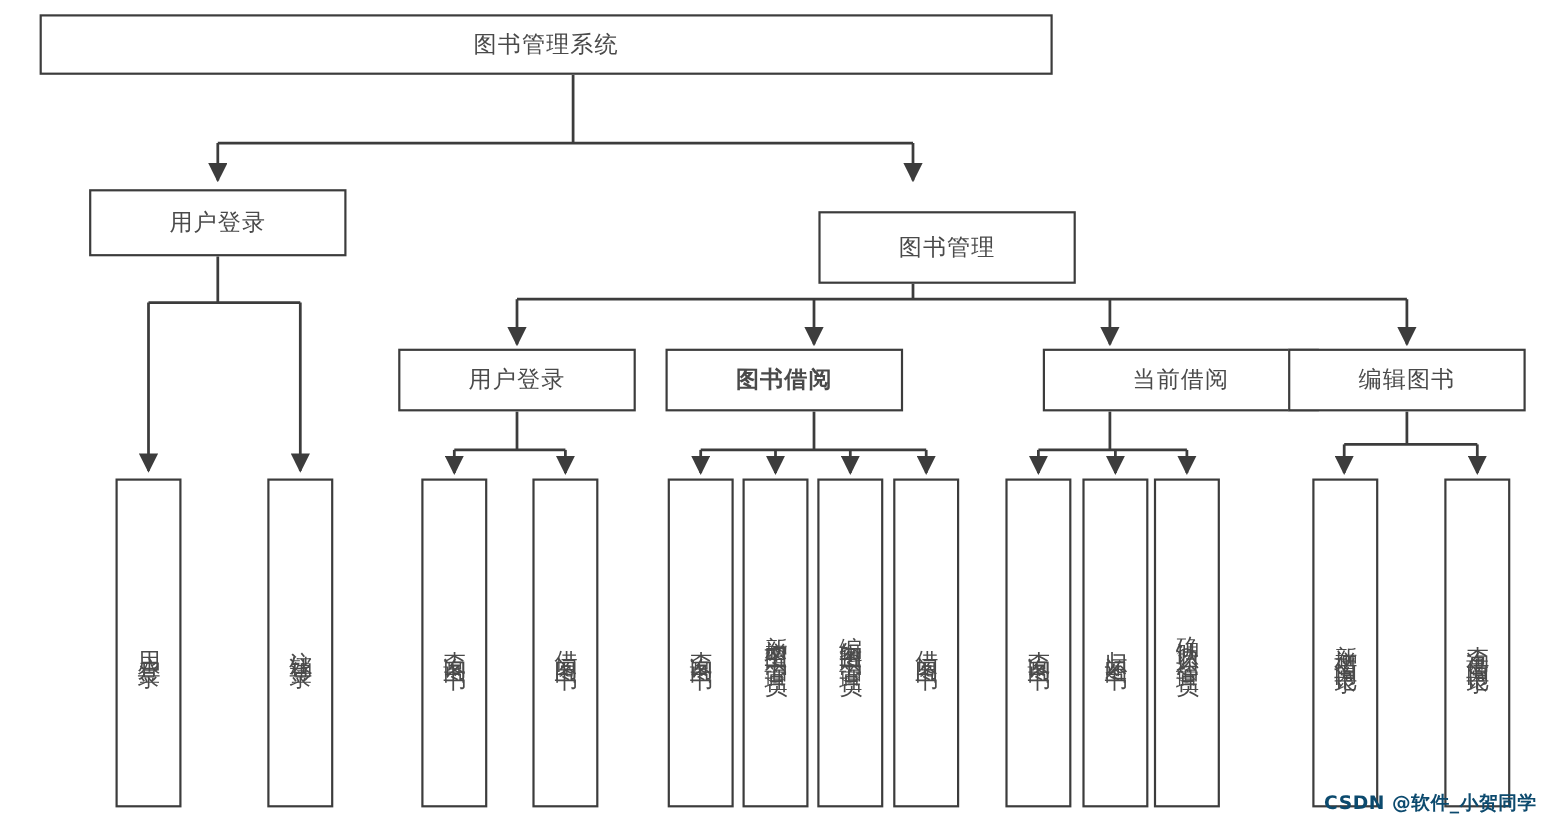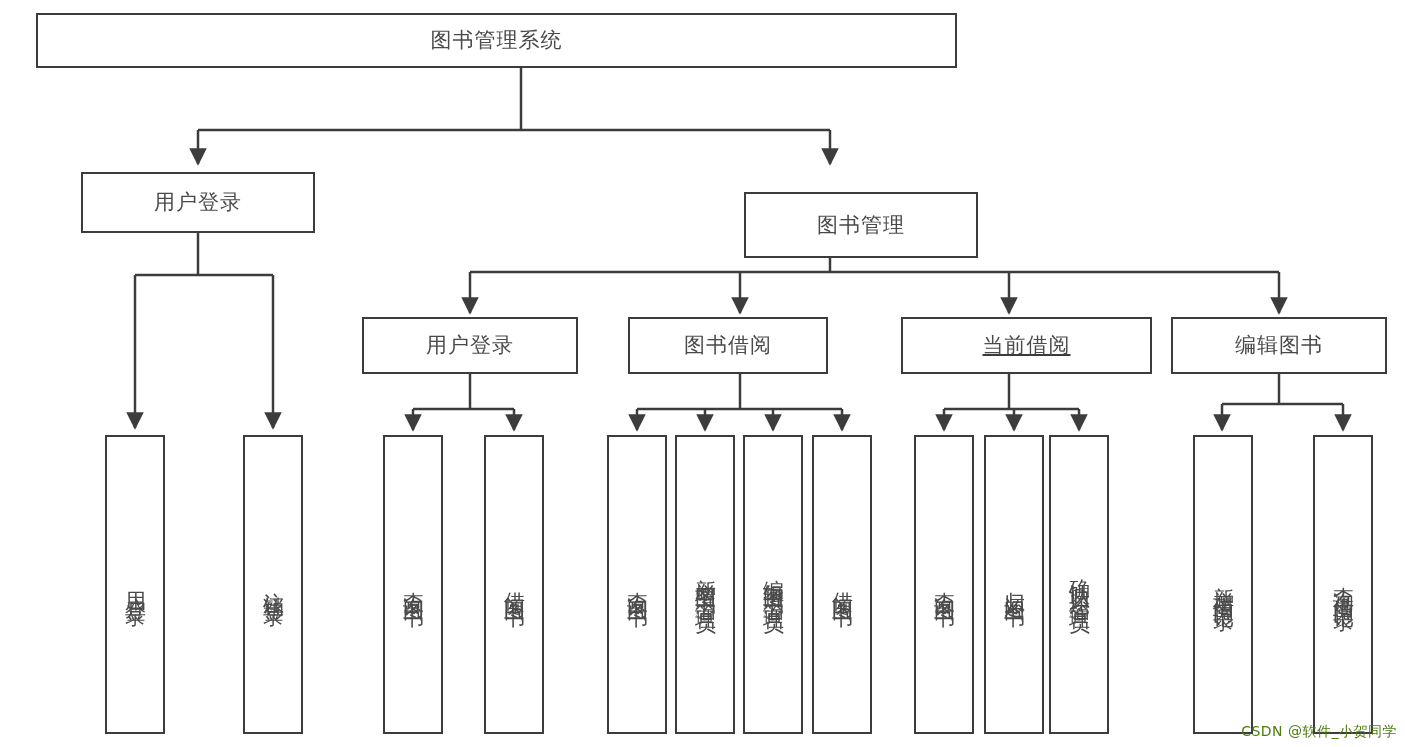--- a/index.html
+++ b/index.html
@@ -57,25 +57,26 @@
     font-size: 21px;
     line-height: 1.0;
     letter-spacing: 5px;
     white-space: normal;
     max-height: 100%;
   }
   .watermark {
     position: absolute;
     right: 8px;
     bottom: 6px;
-    font-size: 14px;
-    color: #4d7c0f;
+    font-size: 17px;
+    color: #0c4a6e;
     z-index: 9;
     white-space: nowrap;
     letter-spacing: 0.5px;
+    font-weight: bold;
   }
 </style>
 </head>
 <body>
 
 <div id="canvas">
 
   <svg class="edges" viewBox="0 0 1405 747" xmlns="http://www.w3.org/2000/svg">
     <defs>
       <marker id="arrow" viewBox="0 0 10 10" refX="9" refY="5" markerWidth="7" markerHeight="7" orient="auto-start-reverse">
@@ -135,25 +136,25 @@
   </div>
 
   <div class="node" style="left:744px; top:172px; width:234px; height:66px;margin-top:20px;">
     <span class="label">图书管理</span>
   </div>
 
   <div class="node" style="left:362px; top:317px; width:216px; height:57px;">
     <span class="label">用户登录</span>
   </div>
 
-  <div class="node" style="left:628px; top:317px; width:200px; height:57px;">
+  <div class="node" style="left:605px; top:317px; width:216px; height:57px;font-weight:bold;">
     <span class="label">图书借阅</span>
   </div>
 
-  <div class="node" style="left:901px; top:317px; width:251px; height:57px;text-decoration:underline;">
+  <div class="node" style="left:948px; top:317px; width:251px; height:57px;">
     <span class="label">当前借阅</span>
   </div>
 
   <div class="node" style="left:1171px; top:317px; width:216px; height:57px;">
     <span class="label">编辑图书</span>
   </div>
 
   <div class="node vertical" style="left:105px; top:435px; width:60px; height:299px;">
     <span class="label">用户登录</span>
   </div>

